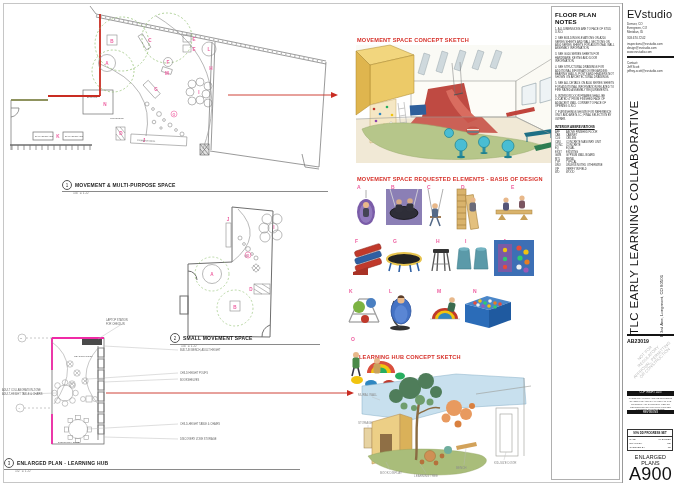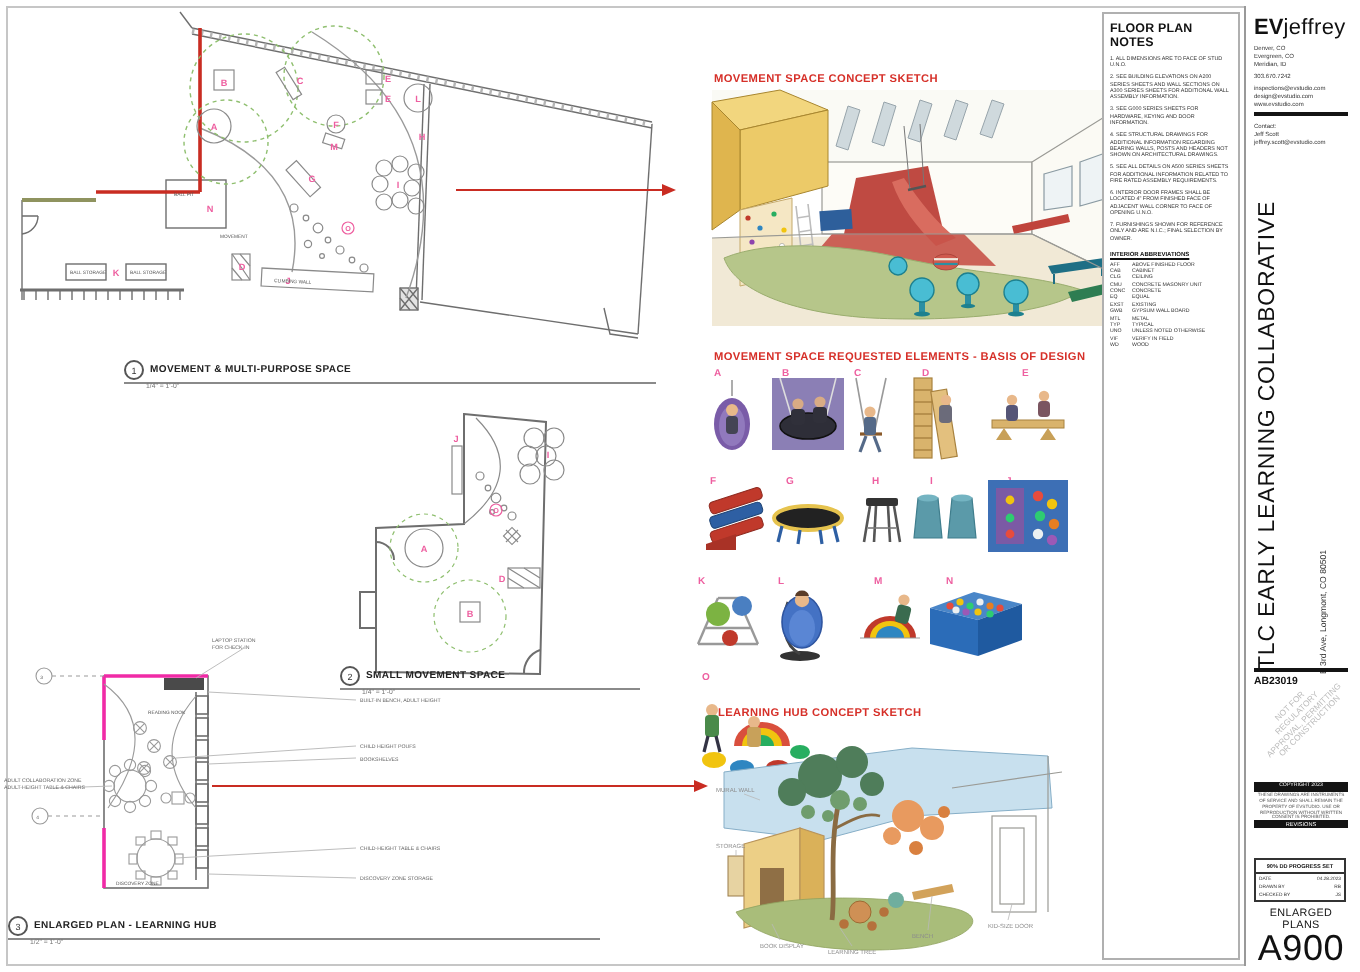--- a/index.html
+++ b/index.html
@@ -20,21 +20,21 @@
   #notes-panel{position:absolute;left:551px;top:6px;width:69px;height:474px;border:.8px solid #b0b0b0;box-sizing:border-box;padding:4px 3px;background:#fff;}
   #notes-title{font-size:6.2px;font-weight:bold;color:#111;margin-bottom:3px;letter-spacing:.1px;}
   .note{font-size:2.7px;line-height:1.25;color:#333;margin-bottom:2.6px;}
   #abbr-title{font-size:3px;font-weight:bold;text-decoration:underline;color:#111;margin:4px 0 1.5px 0;}
   .ab-row{display:flex;font-size:2.6px;color:#333;line-height:1.3;}
   .ab-a{width:11px;flex:0 0 auto;}
   
   #titleblock{position:absolute;left:622px;top:3px;width:55px;height:480px;border-left:.8px solid #999;box-sizing:border-box;background:#fff;}
   .tb-pad{position:absolute;left:4px;right:3px;}
   #logo{top:5px;font-size:11px;color:#111;white-space:nowrap;}
-  #logo .ev{font-weight:700;}
+  #logo .ev{font-weight:400;}
   #logo .studio{font-weight:400;letter-spacing:.2px;}
   .tb-small{font-size:3px;line-height:1.35;color:#333;}
   #offices{top:19px;}
   #phone{top:33px;}
   #links{top:39px;}
   .tb-bar{position:absolute;left:4px;right:3px;height:2px;background:#141414;}
   #bar1{top:53px;}
   #contact{top:58px;}
   #vtitle{position:absolute;top:126px;left:5px;height:206px;writing-mode:vertical-rl;transform:rotate(180deg);font-size:11.5px;letter-spacing:.4px;color:#111;white-space:nowrap;}
   #vaddress{position:absolute;top:232px;left:36px;height:102px;writing-mode:vertical-rl;transform:rotate(180deg);font-size:4.3px;color:#333;white-space:nowrap;}
@@ -680,21 +680,21 @@
         <span>VERIFY IN FIELD</span>
       </div>
     <div class="ab-row">
         <span class="ab-a">WD</span>
         <span>WOOD</span>
       </div>
   </div>
 
   <div id="titleblock">
     <div class="tb-pad" id="logo">
-      <span class="ev">EV</span><span class="studio">jeffrey</span>
+      <span class="ev">EV</span><span class="studio">studio</span>
     </div>
     <div class="tb-pad tb-small" id="offices">
       <div>Denver, CO</div>
       <div>Evergreen, CO</div>
       <div>Meridian, ID</div>
     </div>
     <div class="tb-pad tb-small" id="phone">303.670.7242</div>
     <div class="tb-pad tb-small" id="links">
       <div>inspections@evstudio.com</div>
       <div>design@evstudio.com</div>

